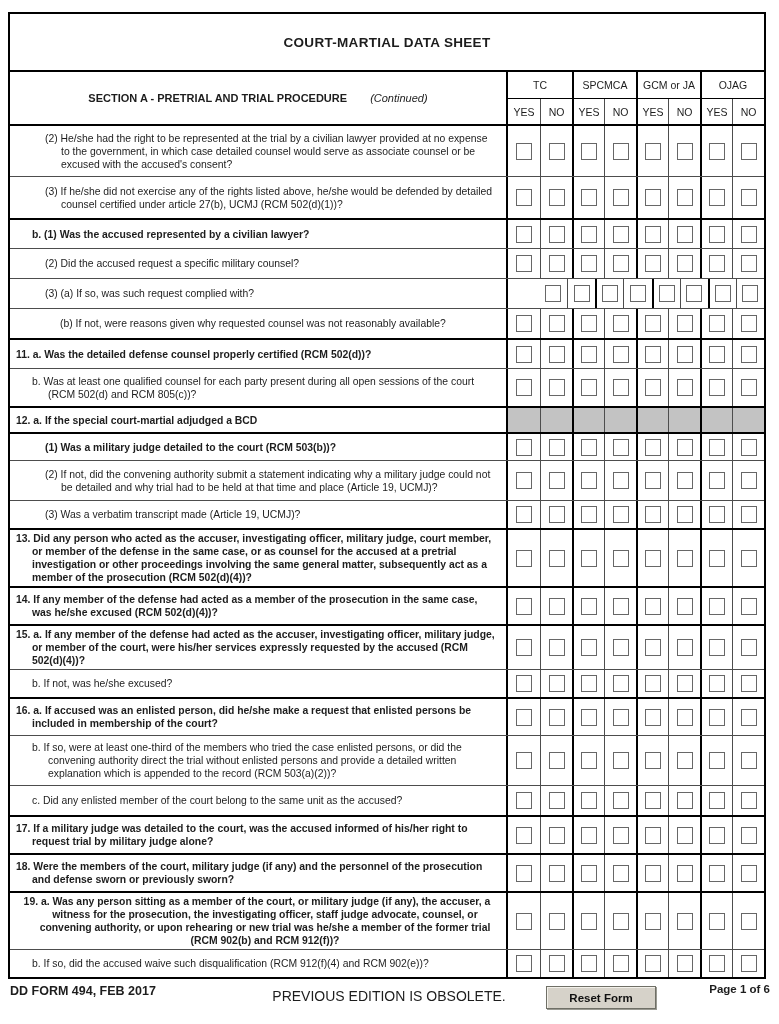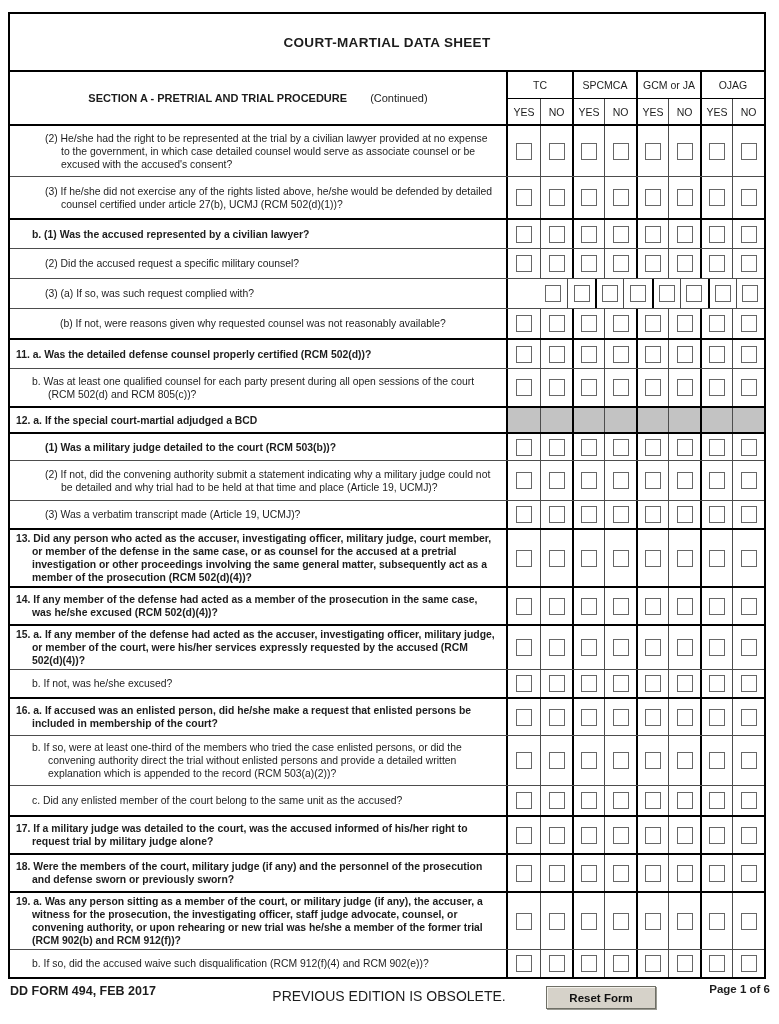--- a/index.html
+++ b/index.html
@@ -19,21 +19,21 @@
     font-weight:bold;font-size:13.5px;letter-spacing:.3px;
   }
   
   .header-row{display:flex;height:52px;border-bottom:2px solid #000;}
   .section-cell{
     width:498px;border-right:2px solid #000;box-sizing:border-box;
     display:flex;align-items:center;justify-content:center;text-align:center;
     font-size:11px;
   }
   .section-cell .b{font-weight:bold;}
-  .section-cell .i{margin-left:20px;}
+  .section-cell .i{font-style:italic;margin-left:20px;}
   .head-cols{flex:1;display:flex;flex-direction:column;}
   .group-row{height:26px;display:grid;grid-template-columns:repeat(4,1fr);border-bottom:1px solid #000;}
   .group-cell{
     display:flex;align-items:center;justify-content:center;
     font-size:10.5px;border-left:2px solid #000;box-sizing:border-box;
   }
   .group-cell:first-child{border-left:none;}
   .yn-row{flex:1;display:grid;grid-template-columns:repeat(8,1fr);}
   .yn-cell{
     display:flex;align-items:center;justify-content:center;
@@ -744,21 +744,21 @@
             <span class="checkbox"></span>
           </div>
           <div class="bcell gs">
             <span class="checkbox"></span>
           </div>
           <div class="bcell">
             <span class="checkbox"></span>
           </div>
         </div>
       </div>
-      <div class="row ind-0 major" style="min-height: 44px;">
+      <div class="row ind-0 major" style="min-height: 44px; text-align: center;">
         <div class="q">
           <span>19. a. Was any person sitting as a member of the court, or military judge (if any), the accuser, a witness for the prosecution, the investigating officer, staff judge advocate, counsel, or convening authority, or upon rehearing or new trial was he/she a member of the former trial (RCM 902(b) and RCM 912(f))?</span>
         </div>
         <div class="boxes">
           <div class="bcell">
             <span class="checkbox"></span>
           </div>
           <div class="bcell">
             <span class="checkbox"></span>
           </div>

